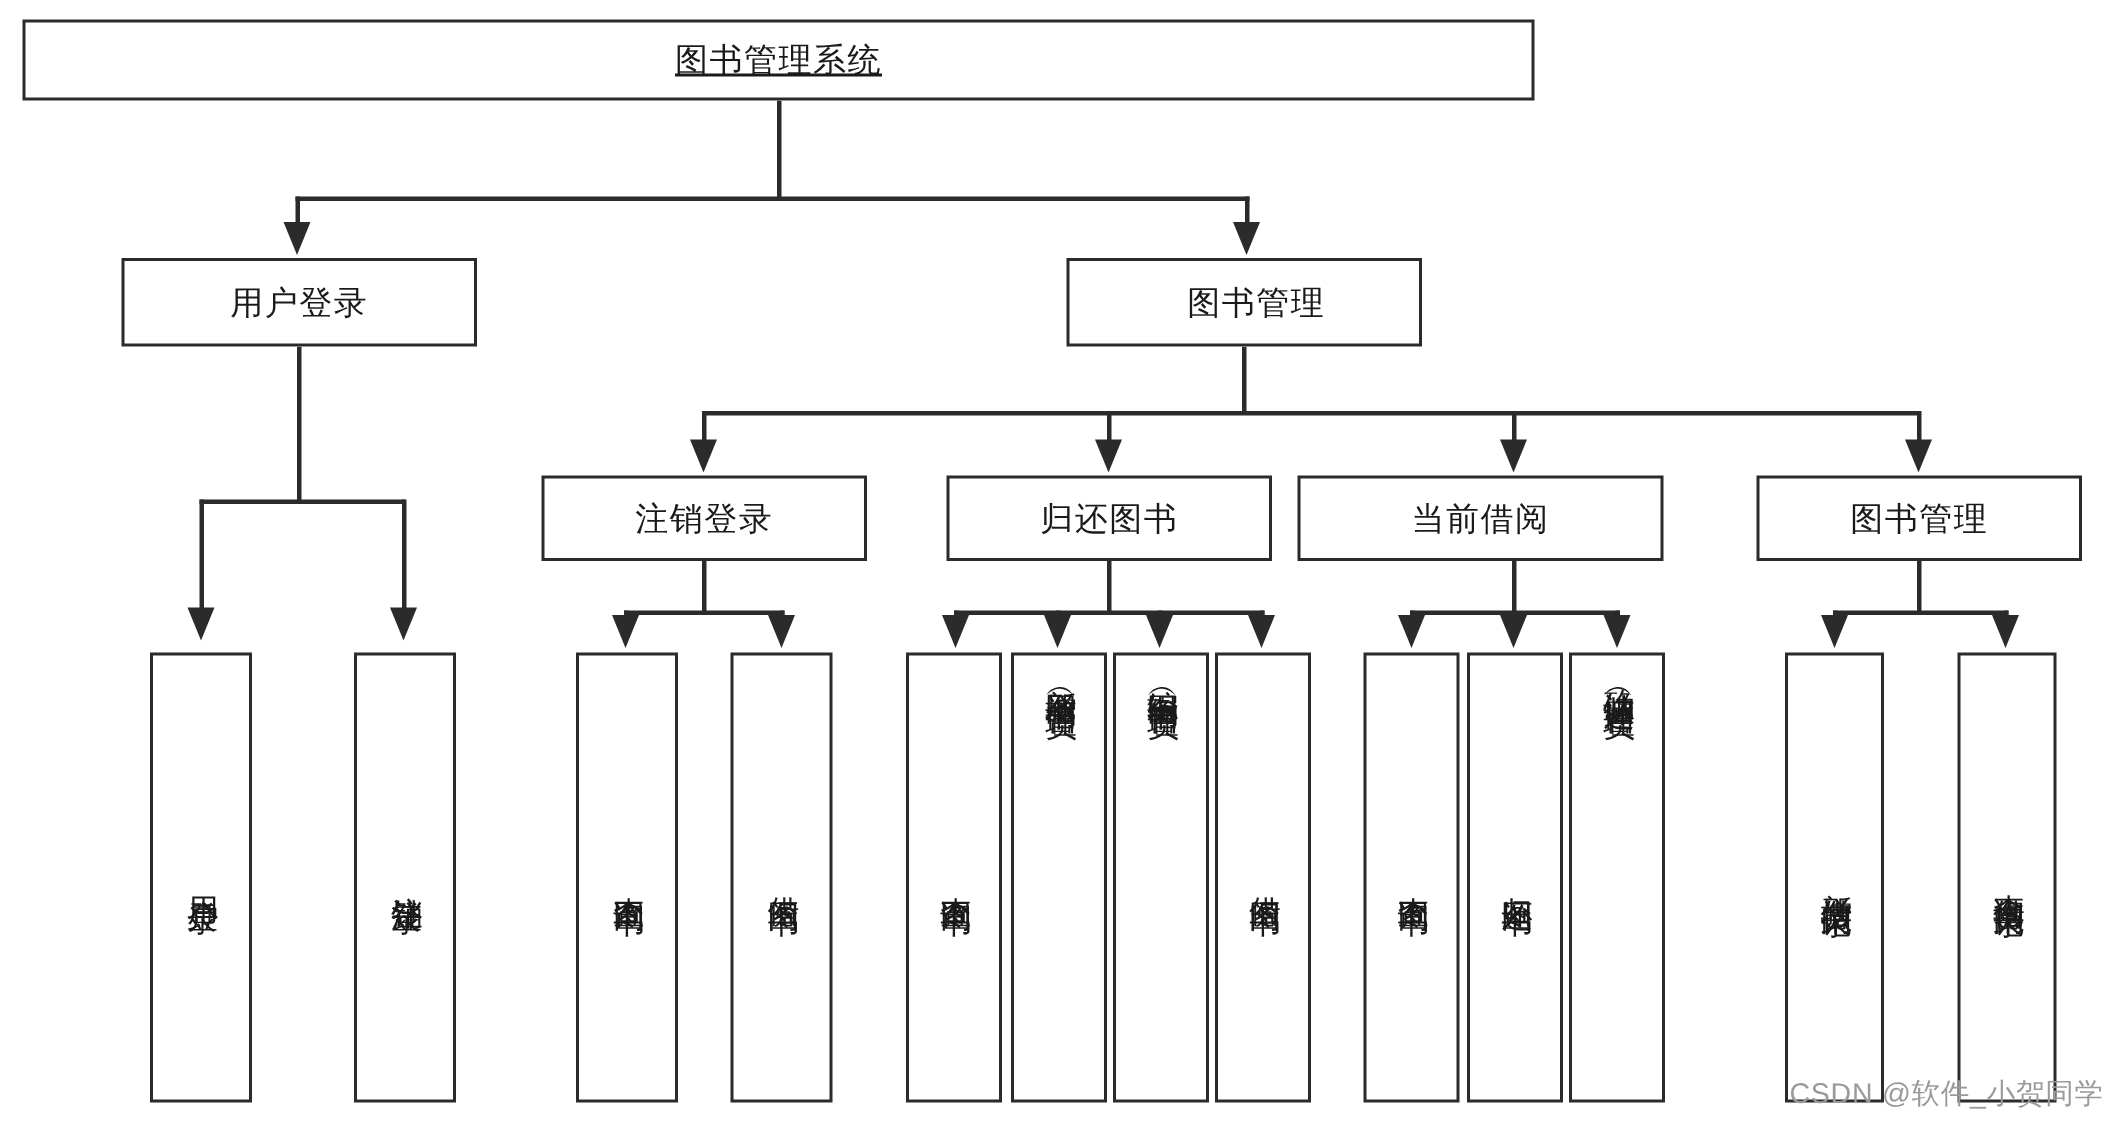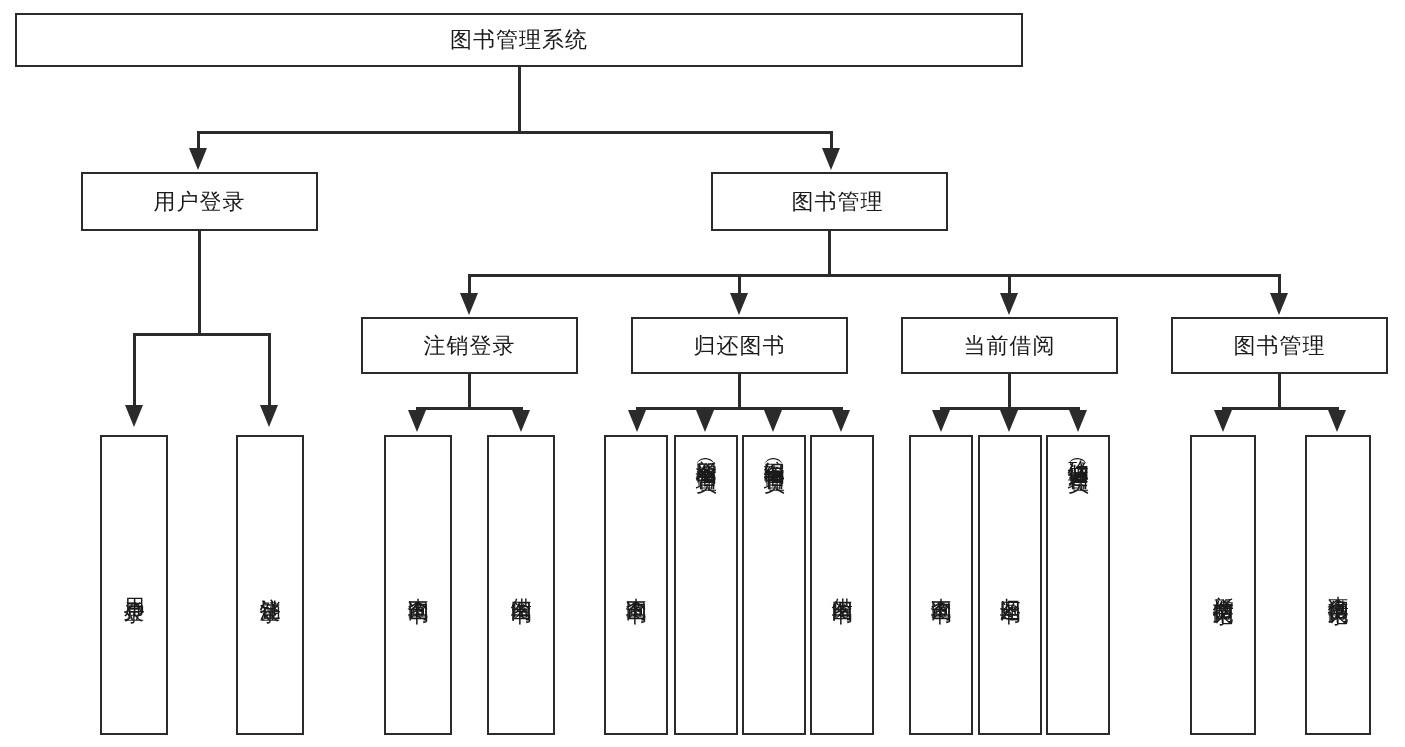--- a/index.html
+++ b/index.html
@@ -73,21 +73,21 @@
     white-space: nowrap;
     z-index: 5;
     letter-spacing: 0.5px;
   }
 </style>
 </head>
 <body>
 
 <div id="canvas">
 
-  <div class="node h" style="left:15px; top:13px; width:1008px; height:54px;">
+  <div class="node h" style="left:15px; top:13px; width:1008px; height:54px;text-decoration:underline;">
     <span>图书管理系统</span>
   </div>
 
   <div class="ln lnv" style="left:518px; top:67px; width:3px; height:65px;"></div>
 
   <div class="ln lnh" style="left:197px; top:131px; width:636px; height:3px;"></div>
 
   <div class="ln lnv" style="left:197px; top:131px; width:3px; height:20px;"></div>
   <div class="arrow" style="left:189px; top:148px;"></div>
   <div class="ln lnv" style="left:830px; top:131px; width:3px; height:20px;"></div>
@@ -118,21 +118,21 @@
   <div class="arrow" style="left:1000px; top:293px;"></div>
   <div class="ln lnv" style="left:1278px; top:274px; width:3px; height:22px;"></div>
   <div class="arrow" style="left:1270px; top:293px;"></div>
 
   <div class="node h" style="left:361px; top:317px; width:217px; height:57px;">
     <span>注销登录</span>
   </div>
   <div class="node h" style="left:631px; top:317px; width:217px; height:57px;">
     <span>归还图书</span>
   </div>
-  <div class="node h" style="left:901px; top:317px; width:217px; height:57px;">
+  <div class="node h" style="left:865px; top:317px; width:244px; height:57px;">
     <span>当前借阅</span>
   </div>
   <div class="node h" style="left:1171px; top:317px; width:217px; height:57px;">
     <span>图书管理</span>
   </div>
 
   <div class="ln lnv" style="left:468px; top:374px; width:3px; height:36px;"></div>
   <div class="ln lnh" style="left:416px; top:407px; width:107px; height:3px;"></div>
   <div class="ln lnv" style="left:416px; top:407px; width:3px; height:8px;"></div>
   <div class="arrow" style="left:408px; top:410px;"></div>
@@ -203,14 +203,15 @@
     <span class="vtext">确认归还（管理员）</span>
   </div>
 
   <div class="node v mid" style="left:1190px; top:435px; width:66px; height:300px;">
     <span class="vtext">新增借阅记录</span>
   </div>
   <div class="node v mid" style="left:1305px; top:435px; width:66px; height:300px;">
     <span class="vtext">查询借阅记录</span>
   </div>
 
+  <div class="watermark" style="left:1193px; top:716px;">CSDN @软件_小贺同学</div>
 
 </div>
 
 </body></html>

